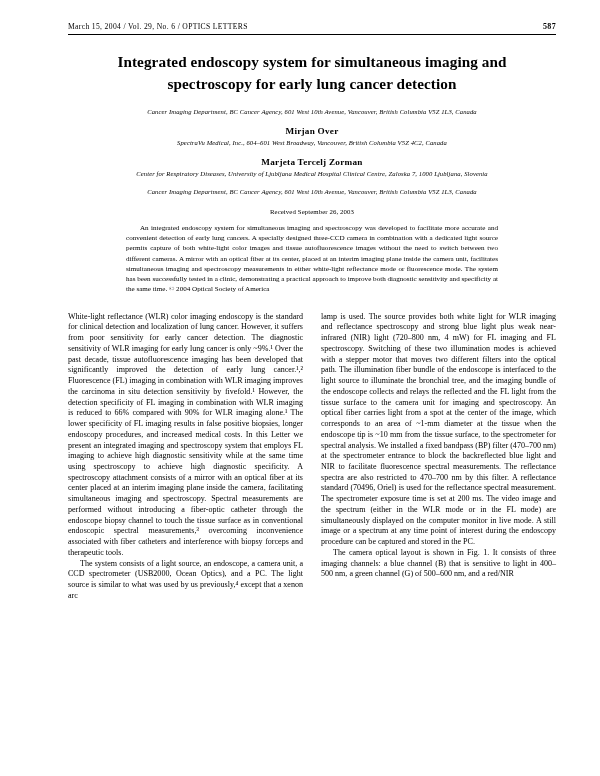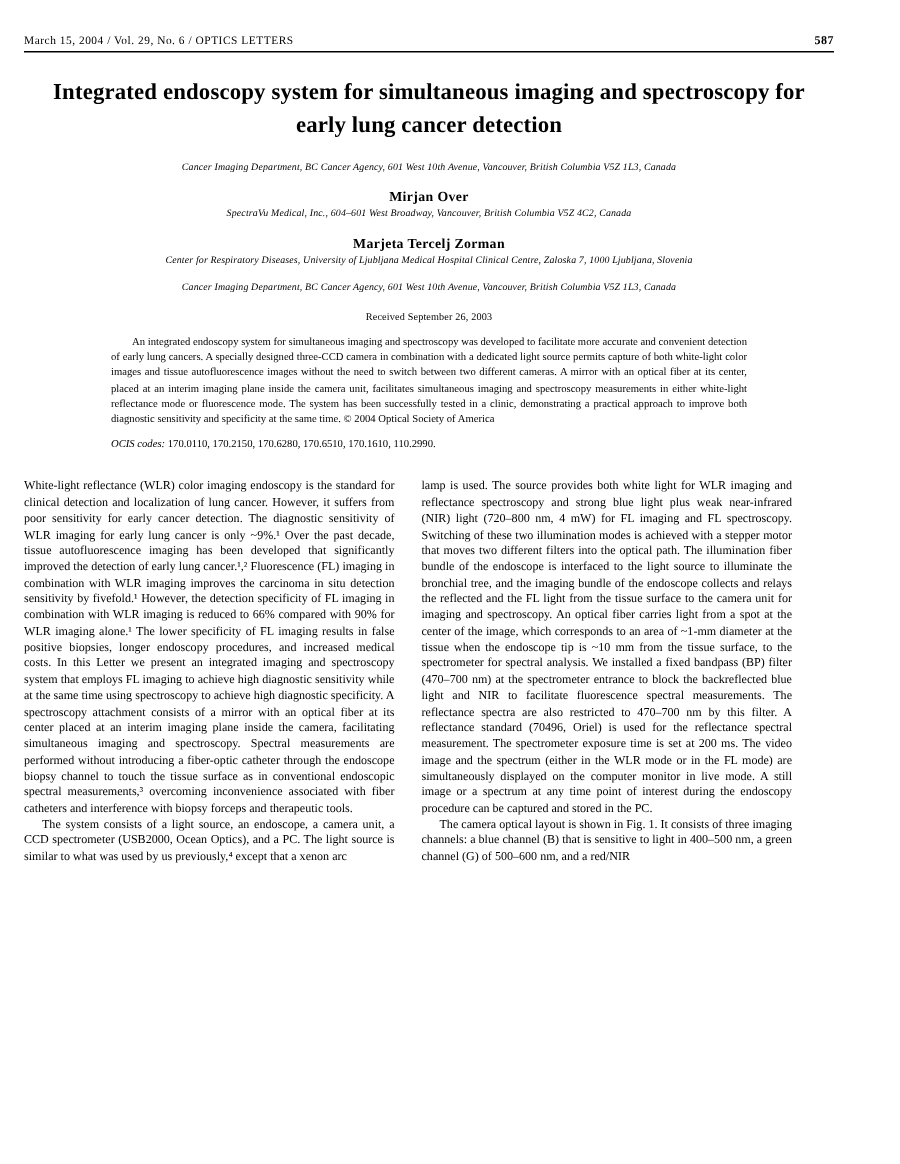--- a/index.html
+++ b/index.html
@@ -12,21 +12,21 @@
     height: 776px;
     font-family: "Liberation Serif", serif;
     color: #000000;
     overflow: hidden;
   }
   .page {
     position: relative;
     width: 600px;
     height: 776px;
     box-sizing: border-box;
-    padding: 22px 44px 0 16px;
+    padding: 22px 44px 0 68px;
   }
   .runhead {
     display: flex;
     justify-content: space-between;
     align-items: baseline;
     font-family: "Liberation Serif", serif;
     font-size: 7.6px;
     letter-spacing: 0.35px;
     border-bottom: none;
     padding-bottom: 2px;
@@ -141,24 +141,20 @@
 
   <div class="author">Marjeta Tercelj Zorman</div>
   <div class="affil">Center for Respiratory Diseases, University of Ljubljana Medical Hospital Clinical Centre, Zaloska 7, 1000 Ljubljana, Slovenia</div>
 
   <div class="affil last">Cancer Imaging Department, BC Cancer Agency, 601 West 10th Avenue, Vancouver, British Columbia V5Z 1L3, Canada</div>
 
   <div class="received">Received September 26, 2003</div>
 
   <div class="abstract">An integrated endoscopy system for simultaneous imaging and spectroscopy was developed to facilitate more accurate and convenient detection of early lung cancers. A specially designed three-CCD camera in combination with a dedicated light source permits capture of both white-light color images and tissue autofluorescence images without the need to switch between two different cameras. A mirror with an optical fiber at its center, placed at an interim imaging plane inside the camera unit, facilitates simultaneous imaging and spectroscopy measurements in either white-light reflectance mode or fluorescence mode. The system has been successfully tested in a clinic, demonstrating a practical approach to improve both diagnostic sensitivity and specificity at the same time. © 2004 Optical Society of America</div>
 
-  <div class="ocis">
-    <span>OCIS codes:</span>
-    <span class="codes">170.0110, 170.2150, 170.6280, 170.6510, 170.1610, 110.2990.</span>
-  </div>
 
   <div class="columns">
     <div class="col">
       <p class="noindent">White-light reflectance (WLR) color imaging endoscopy is the standard for clinical detection and localization of lung cancer. However, it suffers from poor sensitivity for early cancer detection. The diagnostic sensitivity of WLR imaging for early lung cancer is only ~9%.¹ Over the past decade, tissue autofluorescence imaging has been developed that significantly improved the detection of early lung cancer.¹,² Fluorescence (FL) imaging in combination with WLR imaging improves the carcinoma in situ detection sensitivity by fivefold.¹ However, the detection specificity of FL imaging in combination with WLR imaging is reduced to 66% compared with 90% for WLR imaging alone.¹ The lower specificity of FL imaging results in false positive biopsies, longer endoscopy procedures, and increased medical costs. In this Letter we present an integrated imaging and spectroscopy system that employs FL imaging to achieve high diagnostic sensitivity while at the same time using spectroscopy to achieve high diagnostic specificity. A spectroscopy attachment consists of a mirror with an optical fiber at its center placed at an interim imaging plane inside the camera, facilitating simultaneous imaging and spectroscopy. Spectral measurements are performed without introducing a fiber-optic catheter through the endoscope biopsy channel to touch the tissue surface as in conventional endoscopic spectral measurements,³ overcoming inconvenience associated with fiber catheters and interference with biopsy forceps and therapeutic tools.</p>
       <p>The system consists of a light source, an endoscope, a camera unit, a CCD spectrometer (USB2000, Ocean Optics), and a PC. The light source is similar to what was used by us previously,⁴ except that a xenon arc</p>
     </div>
     <div class="col">
       <p class="noindent">lamp is used. The source provides both white light for WLR imaging and reflectance spectroscopy and strong blue light plus weak near-infrared (NIR) light (720–800 nm, 4 mW) for FL imaging and FL spectroscopy. Switching of these two illumination modes is achieved with a stepper motor that moves two different filters into the optical path. The illumination fiber bundle of the endoscope is interfaced to the light source to illuminate the bronchial tree, and the imaging bundle of the endoscope collects and relays the reflected and the FL light from the tissue surface to the camera unit for imaging and spectroscopy. An optical fiber carries light from a spot at the center of the image, which corresponds to an area of ~1-mm diameter at the tissue when the endoscope tip is ~10 mm from the tissue surface, to the spectrometer for spectral analysis. We installed a fixed bandpass (BP) filter (470–700 nm) at the spectrometer entrance to block the backreflected blue light and NIR to facilitate fluorescence spectral measurements. The reflectance spectra are also restricted to 470–700 nm by this filter. A reflectance standard (70496, Oriel) is used for the reflectance spectral measurement. The spectrometer exposure time is set at 200 ms. The video image and the spectrum (either in the WLR mode or in the FL mode) are simultaneously displayed on the computer monitor in live mode. A still image or a spectrum at any time point of interest during the endoscopy procedure can be captured and stored in the PC.</p>
       <p>The camera optical layout is shown in Fig. 1. It consists of three imaging channels: a blue channel (B) that is sensitive to light in 400–500 nm, a green channel (G) of 500–600 nm, and a red/NIR</p>
     </div>

